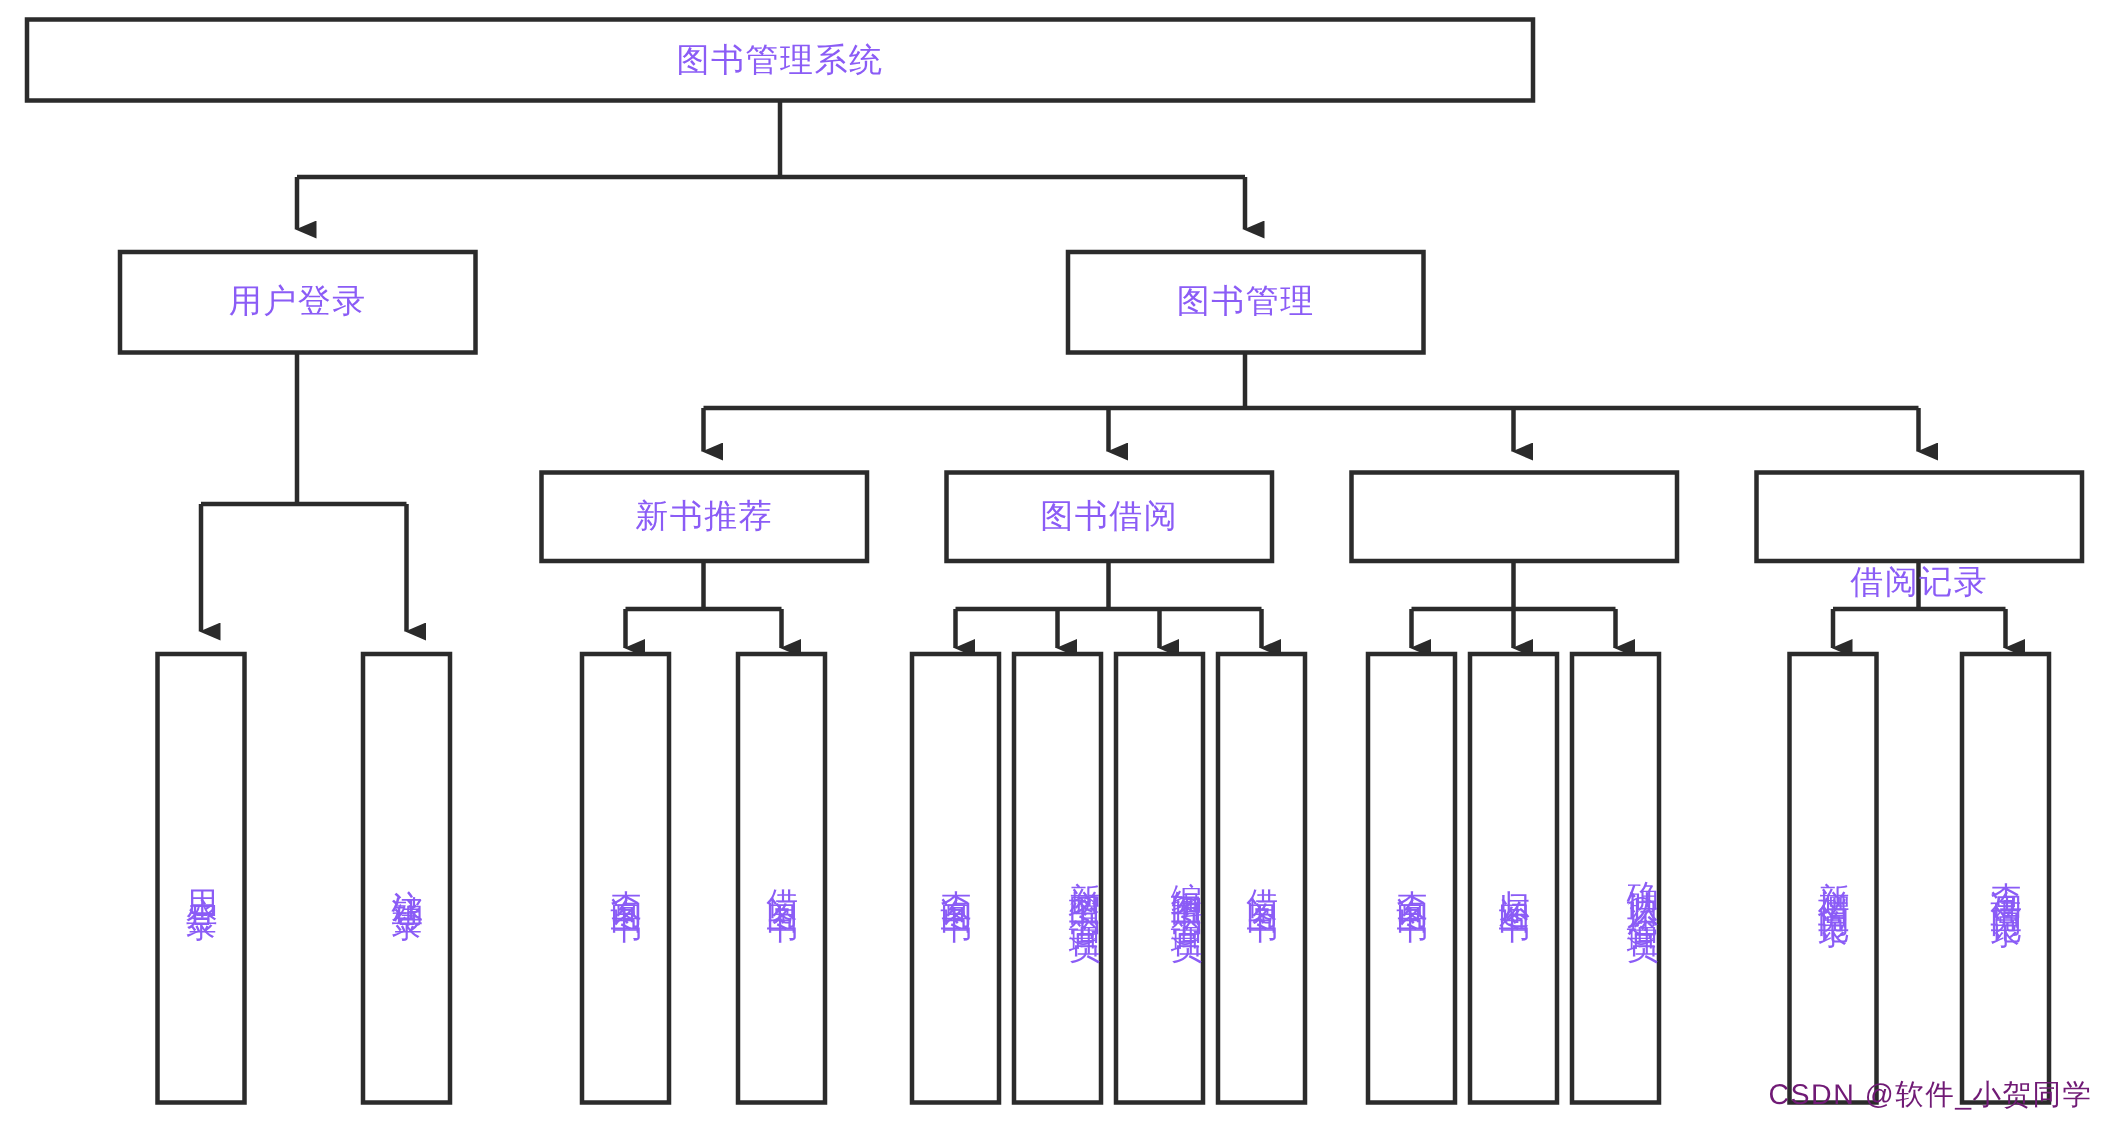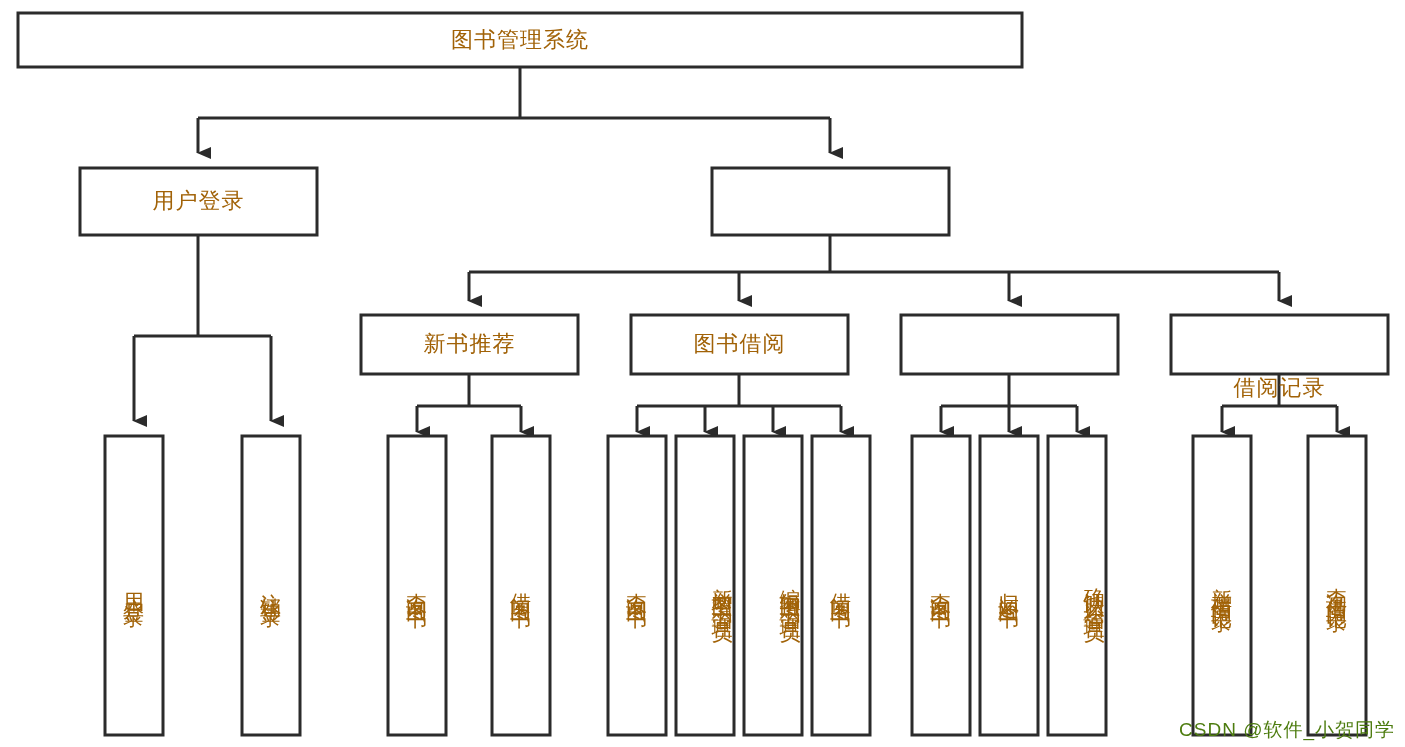--- a/index.html
+++ b/index.html
@@ -4,26 +4,26 @@
 <style>
   html,body{margin:0;padding:0;background:#ffffff;}
   body{width:1405px;height:747px;overflow:hidden;
        font-family:"Liberation Sans","DejaVu Sans",sans-serif;}
   #diagram-root{position:relative;width:1405px;height:747px;background:#fff;}
   svg#diagram-svg{position:absolute;left:0;top:0;width:1405px;height:747px;display:block;}
   .node-box{fill:#ffffff;stroke:#2b2b2b;stroke-width:3;}
   .conn{stroke:#2b2b2b;stroke-width:3;fill:none;stroke-linecap:butt;}
   .arrow-head{fill:#2b2b2b;stroke:none;}
   .node-label{position:absolute;display:flex;align-items:center;justify-content:center;
-              color:#a16207;text-align:center;pointer-events:none;}
+              color:#8b5cf6;text-align:center;pointer-events:none;}
   .lbl-h{font-size:22px;letter-spacing:1px;line-height:1.1;}
   .lbl-v{writing-mode:vertical-rl;text-orientation:upright;font-size:21px;
          letter-spacing:5px;line-height:1.1;align-items:flex-start;padding-top:8px;}
   .lbl-v.v-mid{align-items:center;padding-top:0;}
-  .watermark{position:absolute;right:10px;bottom:4px;font-size:19px;color:#4d7c0f;
+  .watermark{position:absolute;right:10px;bottom:4px;font-size:19px;color:#701a75;
              letter-spacing:1px;white-space:nowrap;}
 </style>
 </head>
 <body>
 
 <div id="diagram-root">
 
   <svg id="diagram-svg" viewBox="0 0 1405 747">
     <defs>
       <marker id="arrow" viewBox="0 0 12 14" refX="6" refY="13" markerWidth="12" markerHeight="14" orient="auto-start-reverse" markerUnits="userSpaceOnUse">
@@ -110,20 +110,21 @@
     <rect class="node-box" x="980" y="436" width="58" height="299"></rect>
     <rect class="node-box" x="1048" y="436" width="58" height="299"></rect>
 
     <rect class="node-box" x="1193" y="436" width="58" height="299"></rect>
     <rect class="node-box" x="1308" y="436" width="58" height="299"></rect>
   </svg>
 
   <div class="node-label lbl-h" style="left:18px;top:13px;width:1004px;height:54px;">图书管理系统</div>
 
   <div class="node-label lbl-h" style="left:80px;top:168px;width:237px;height:67px;">用户登录</div>
+  <div class="node-label lbl-h" style="left:712px;top:168px;width:237px;height:67px;">图书管理</div>
 
   <div class="node-label lbl-h" style="left:631px;top:315px;width:217px;height:59px;">图书借阅</div>
   <div class="node-label lbl-h" style="left:361px;top:315px;width:217px;height:59px;">新书推荐</div>
   <div class="node-label lbl-h" style="left:1171px;top:315px;width:217px;height:59px;margin-top:44px;">借阅记录</div>
 
   <div class="node-label lbl-v v-mid" style="left:105px;top:436px;width:58px;height:299px;">用户登录</div>
   <div class="node-label lbl-v v-mid" style="left:242px;top:436px;width:58px;height:299px;">注销登录</div>
 
   <div class="node-label lbl-v v-mid" style="left:388px;top:436px;width:58px;height:299px;">查询图书</div>
   <div class="node-label lbl-v v-mid" style="left:492px;top:436px;width:58px;height:299px;">借阅图书</div>

